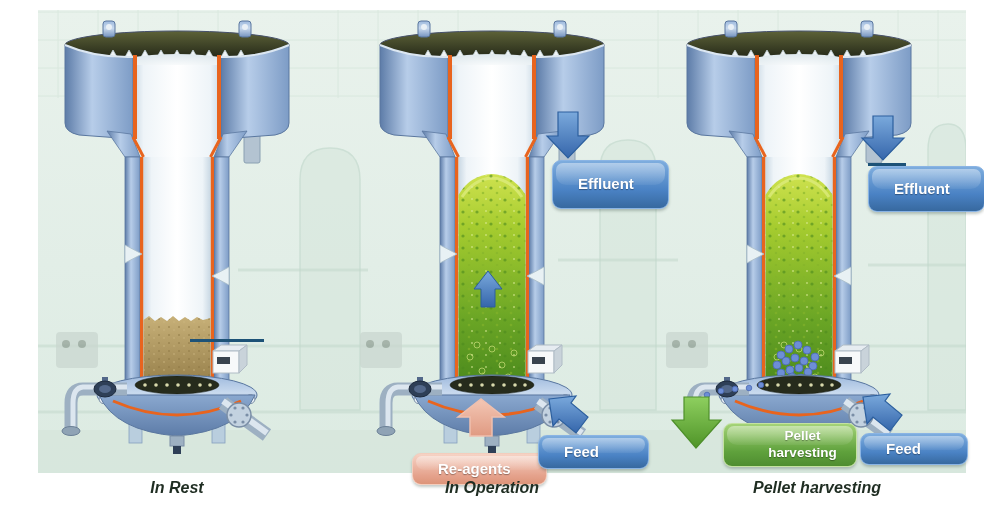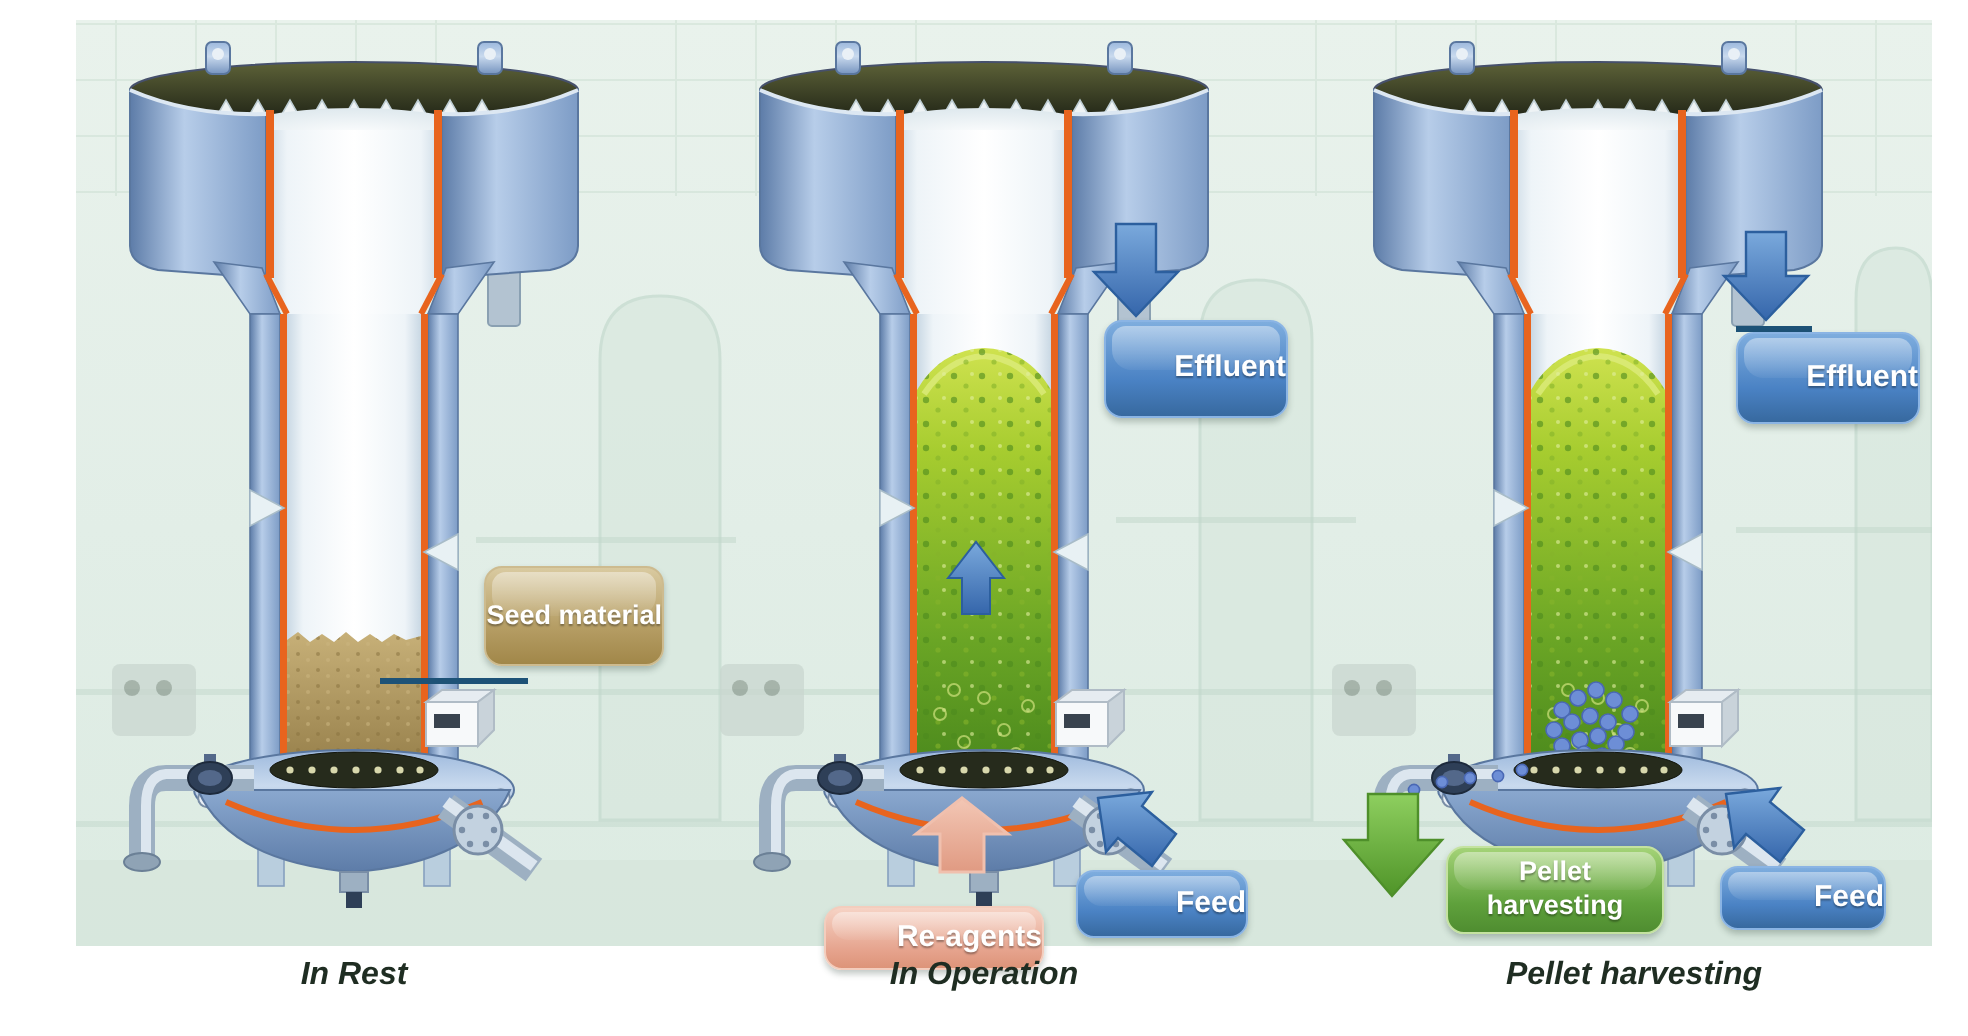--- a/index.html
+++ b/index.html
@@ -2,23 +2,23 @@
 <html style="--label-blue: #4a82c4; --label-tan: #b59d64; --label-salmon: #e5a28c; --label-green: #5fa13c; --arrow-blue: #4d86c8; --arrow-salmon: #edb4a0; --arrow-green: #6cb840; --steel-blue: #7d9fc9; --lining-orange: #e8641e; --tank-interior-olive: #3f442a; --pellet-green: #7ab028; --seed-sand: #b29a60; --pellet-blue: #6d8ed6; --pointer-navy: #1d5277; --caption-color: #1f2d22; --background-tint: #e3eee8;"><head>
 <meta charset="utf-8">
 <style>
   html,body{margin:0;padding:0;background:#ffffff;}
   #stage{position:relative;width:984px;height:518px;background:#ffffff;overflow:hidden;
          font-family:"Liberation Sans",sans-serif;}
   #photo{position:absolute;left:38px;top:10px;width:928px;height:463px;
          background:linear-gradient(180deg,#e9f2ec 0%,#e2eee7 55%,#dcebe2 100%);}
   .reactor{position:absolute;top:5px;width:260px;height:465px;}
   #overlay{position:absolute;left:0;top:0;width:984px;height:518px;pointer-events:none;}
-  .lbl{position:absolute;display:flex;align-items:center;justify-content:flex-end;text-align:center;
+  .lbl{position:absolute;display:flex;align-items:center;justify-content:flex-start;text-align:center;
        color:#fff;font-weight:bold;border-radius:9px;line-height:1.25;
-       box-shadow:0 2px 3px rgba(40,60,50,.28);text-shadow:0 1px 1px rgba(0,0,0,.35);overflow:hidden;}
+       box-shadow:0 2px 3px rgba(40,60,50,.28);text-shadow:0 1px 1px rgba(0,0,0,.35);overflow:hidden;padding-left:25px;}
   .lbl::before{content:"";position:absolute;left:3px;right:3px;top:2px;height:46%;
        border-radius:7px 7px 10px 10px;
        background:linear-gradient(rgba(255,255,255,.42),rgba(255,255,255,.05));}
   .lbl span{position:relative;z-index:1;}
   .lbl-blue{background:linear-gradient(180deg,#7eadde 0%,var(--label-blue,#4a82c4) 62%,#37699f 100%);
        border:1px solid #8ab4e4;font-size:15px;}
   .lbl-tan{background:linear-gradient(180deg,#d9caa0 0%,var(--label-tan,#b59d64) 62%,#a18749 100%);
        border:1px solid #cdbb8f;font-size:13.5px;}
   .lbl-salmon{background:linear-gradient(180deg,#f6d3c5 0%,var(--label-salmon,#e5a28c) 72%,#dd9479 100%);
        border:1px solid #f3cdbd;font-size:15px;margin-top:19px;}
@@ -281,23 +281,20 @@
 
   <svg id="overlay">
     <polygon points="558,112 578,112 578,136 589,136 568,158 547,136 558,136" fill="url(#gBlueArrow)" stroke="#2c5f9e" stroke-width="1.2"></polygon>
     <polygon points="873,116 893,116 893,138 904,138 883,160 862,138 873,138" fill="url(#gBlueArrow)" stroke="#2c5f9e" stroke-width="1.2"></polygon>
     <polygon points="470,436 470,417 458,417 481,399 504,417 492,417 492,436" fill="url(#gSalmonArrow)" stroke="#f0c0ae" stroke-width="1.5"></polygon>
     <polygon points="549,399 576,396 571,403 588,417 576,433 559,419 553,426" fill="url(#gBlueArrow)" stroke="#2c5f9e" stroke-width="1.2"></polygon>
     <polygon points="863,397 890,394 885,401 902,415 890,431 873,417 867,424" fill="url(#gBlueArrow)" stroke="#2c5f9e" stroke-width="1.2"></polygon>
     <polygon points="684,397 709,397 709,420 721,420 696,448 672,420 684,420" fill="url(#gGreenArrow)" stroke="#4e8f2a" stroke-width="1.2"></polygon>
   </svg>
 
-  <div class="lbl lbl-tan" style="left:242px;top:283px;width:88px;height:48px">
-      <span>Seed material</span>
-    </div>
   <div class="pointer-line" style="left:190px;top:339px;width:74px;height:3px"></div>
 
   <div class="lbl lbl-blue" style="left:552px;top:160px;width:90px;height:47px">
       <span>Effluent</span>
     </div>
   <div class="lbl lbl-salmon" style="left:412px;top:434px;width:108px;height:30px">
       <span>Re-agents</span>
     </div>
   <div class="lbl lbl-blue" style="left:538px;top:435px;width:84px;height:32px">
       <span>Feed</span>

